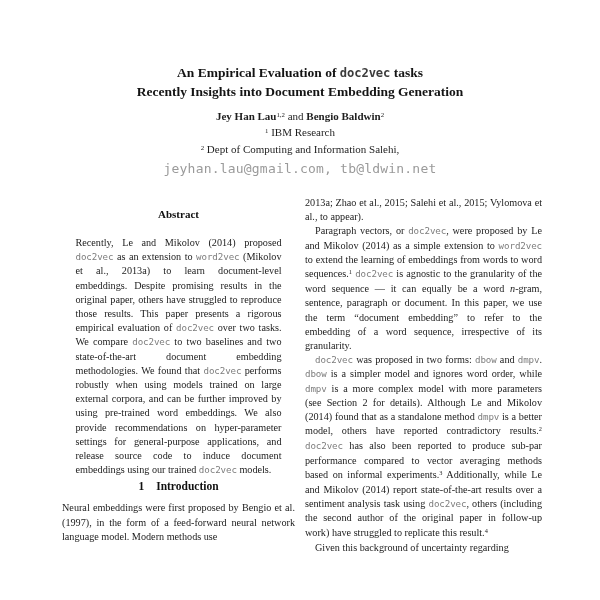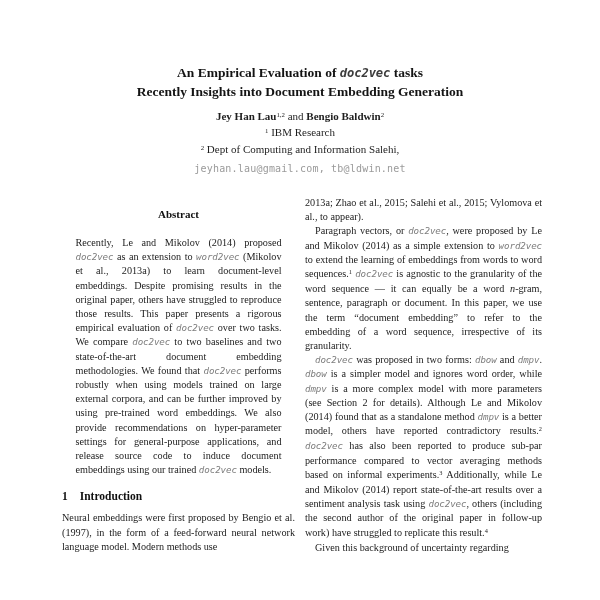--- a/index.html
+++ b/index.html
@@ -16,45 +16,45 @@
     line-height:17.5px; color:#141414;
   }
   .title-block .mono { font-weight:bold; color:#3c3c3c; }
   .author-block {
     position:absolute; top:109px; left:0; width:600px;
     text-align:center; font-size:11px; line-height:14.3px; color:#1e1e1e;
   }
   .authors .bold { font-weight:bold;margin-top:24px; }
   .emails {
     font-family:"DejaVu Sans Mono","Liberation Mono",monospace;
-    font-size:10px; color:#9a9a9a; margin-top:4px; letter-spacing:0.2px;
+    font-size:13px; color:#9a9a9a; margin-top:4px; letter-spacing:0.2px;
   }
   
   .mono {
     font-family:"DejaVu Sans Mono","Liberation Mono",monospace;
-    font-size:0.9em; color:#7d7d7d; letter-spacing:-0.1px;font-style:italic;
+    font-size:0.9em; color:#7d7d7d; letter-spacing:-0.1px;
   }
   .sup { font-size:0.62em; position:relative; top:-0.45em; }
   .italic { font-style:italic; }
   .bold { font-weight:bold; }
   
   .col {
     position:absolute; text-align:justify;
     font-size:10.2px; line-height:14.2px; color:#1b1b1b;
   }
   .col-left  { left:62px;  top:207px; width:233px; }
   .col-right { left:305px; top:196px; width:237px; }
   .abstract-heading {
     text-align:center; font-size:11px; font-weight:bold;
     margin-top:0; line-height:14px; color:#111;
   }
   .abstract-body { width:206px; margin:15px auto 0; }
   .section-heading {
-    text-align:left; font-size:11.5px; font-weight:bold;
-    margin-top:12px; line-height:15px; color:#111;
+    text-align:center; font-size:11.5px; font-weight:bold;
+    margin-top:2px; line-height:15px; color:#111;
   }
   .sec-num { display:inline-block; margin-right:12px; }
   .col-left .body-par { margin-top:7px; }
   .col-right .body-par { margin:0; }
   .indent { text-indent:10px; }
 </style>
 </head>
 <body>
 
 <div class="page">

